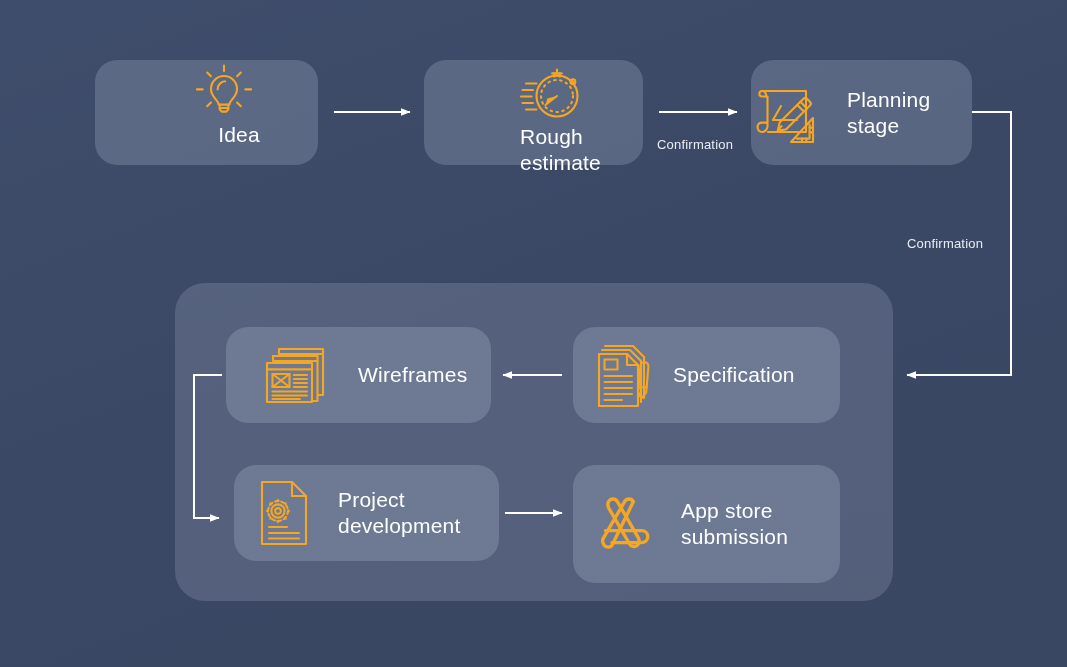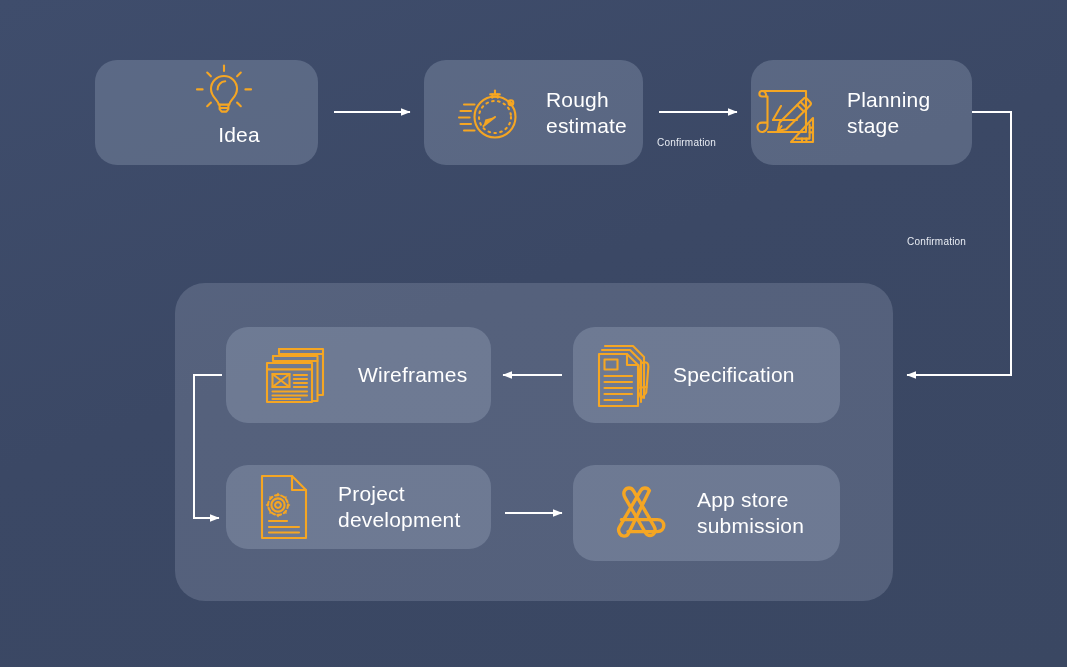--- a/index.html
+++ b/index.html
@@ -61,40 +61,40 @@
     font-size: 21px;
     line-height: 1.22;
     letter-spacing: 0.2px;
     white-space: pre-line;
     font-weight: 400;
   }
 
   
   #card-idea      { left: 95px;  top: 60px;  width: 223px; height: 105px; padding-left: 35px; flex-direction: column; }
   #card-idea .lbl { margin-left: 30px; }
-  #card-rough     { left: 424px; top: 60px;  width: 219px; height: 105px; padding-left: 28px; }
+  #card-rough     { left: 424px; top: 60px;  width: 219px; height: 105px; padding-left: 28px; flex-direction: column; }
   #card-rough .lbl{ margin-left: 26px; }
   #card-planning  { left: 751px; top: 60px;  width: 221px; height: 105px; }
   #card-planning .lbl { margin-left: 24px; }
 
   
   #card-wireframes { left: 226px; top: 327px; width: 265px; height: 96px; padding-left: 36px; }
   #card-wireframes .lbl { margin-left: 26px; }
   #card-spec       { left: 573px; top: 327px; width: 267px; height: 96px; padding-left: 22px; }
   #card-spec .lbl  { margin-left: 12px; }
-  #card-dev        { left: 226px; top: 465px; width: 265px; height: 84px; padding-left: 28px; }
+  #card-dev        { left: 234px; top: 465px; width: 265px; height: 96px; padding-left: 20px; }
   #card-dev .lbl   { margin-left: 22px; }
-  #card-appstore   { left: 573px; top: 465px; width: 267px; height: 96px; padding-left: 36px; }
+  #card-appstore   { left: 573px; top: 465px; width: 267px; height: 118px; padding-left: 20px; }
   #card-appstore .lbl { margin-left: 22px; }
 
   
   .wire-label {
     position: absolute;
     color: #e8ecf3;
-    font-size: 10px;
+    font-size: 13px;
     letter-spacing: 0.2px;
     white-space: nowrap;
     z-index: 4;
   }
   #label-conf-1 { left: 657px; top: 137px; }
   #label-conf-2 { left: 907px; top: 236px; }
 
   svg { display: block; }
 </style>
 </head>

